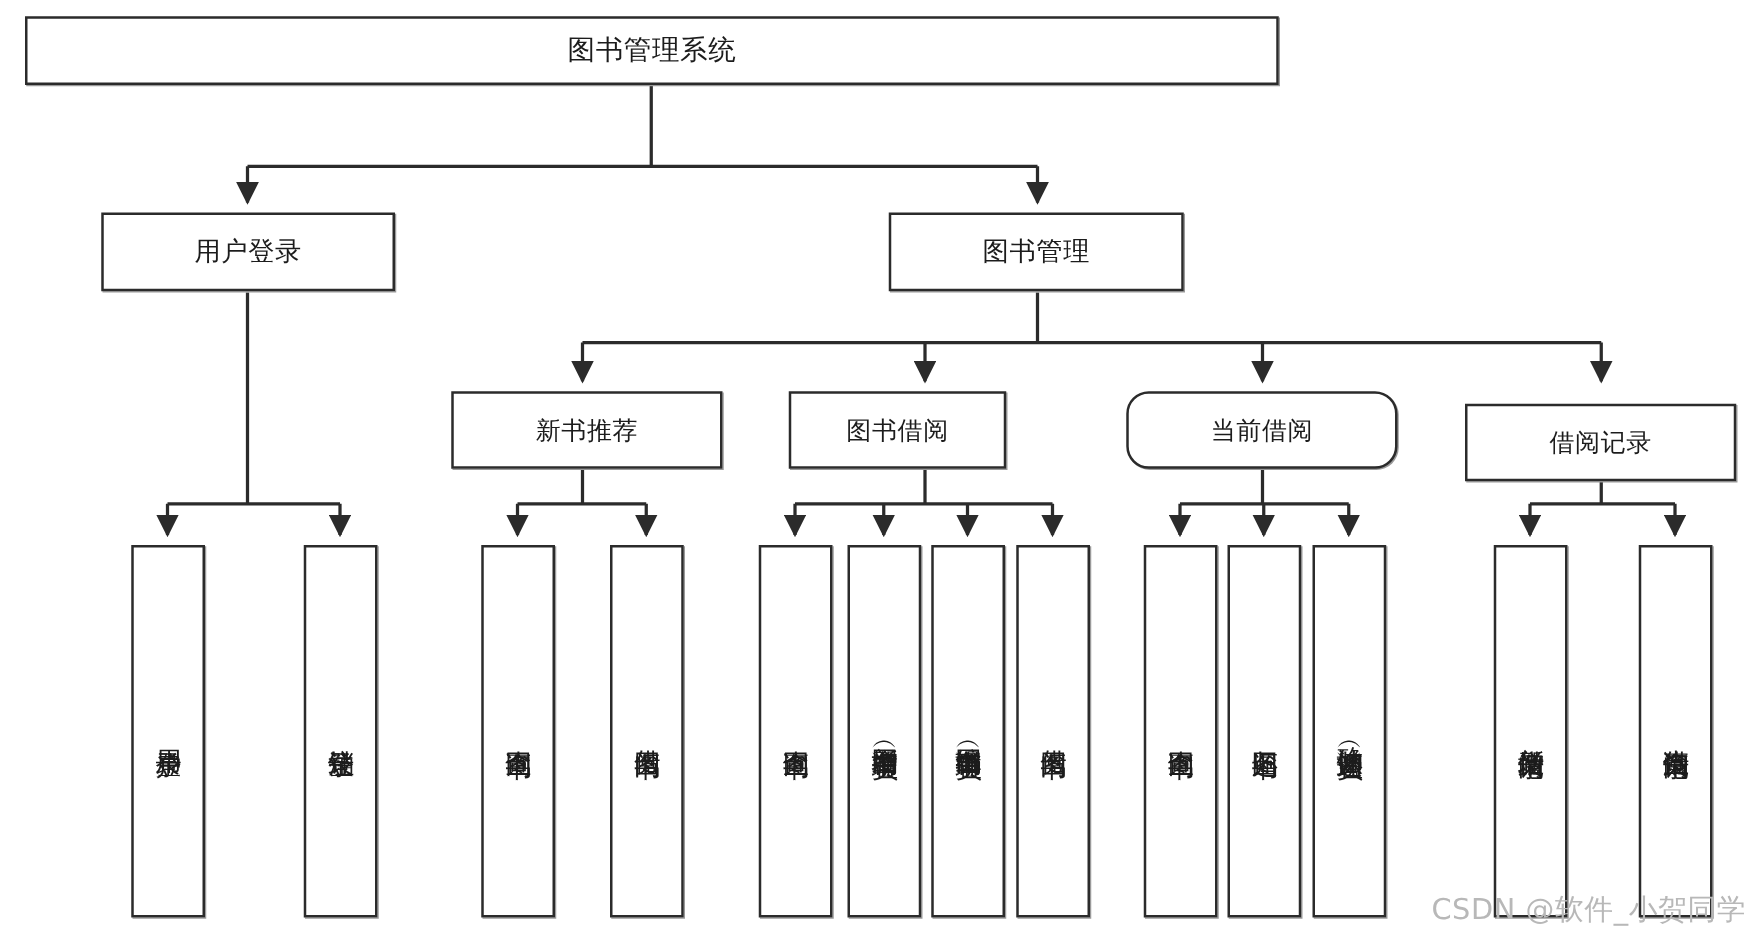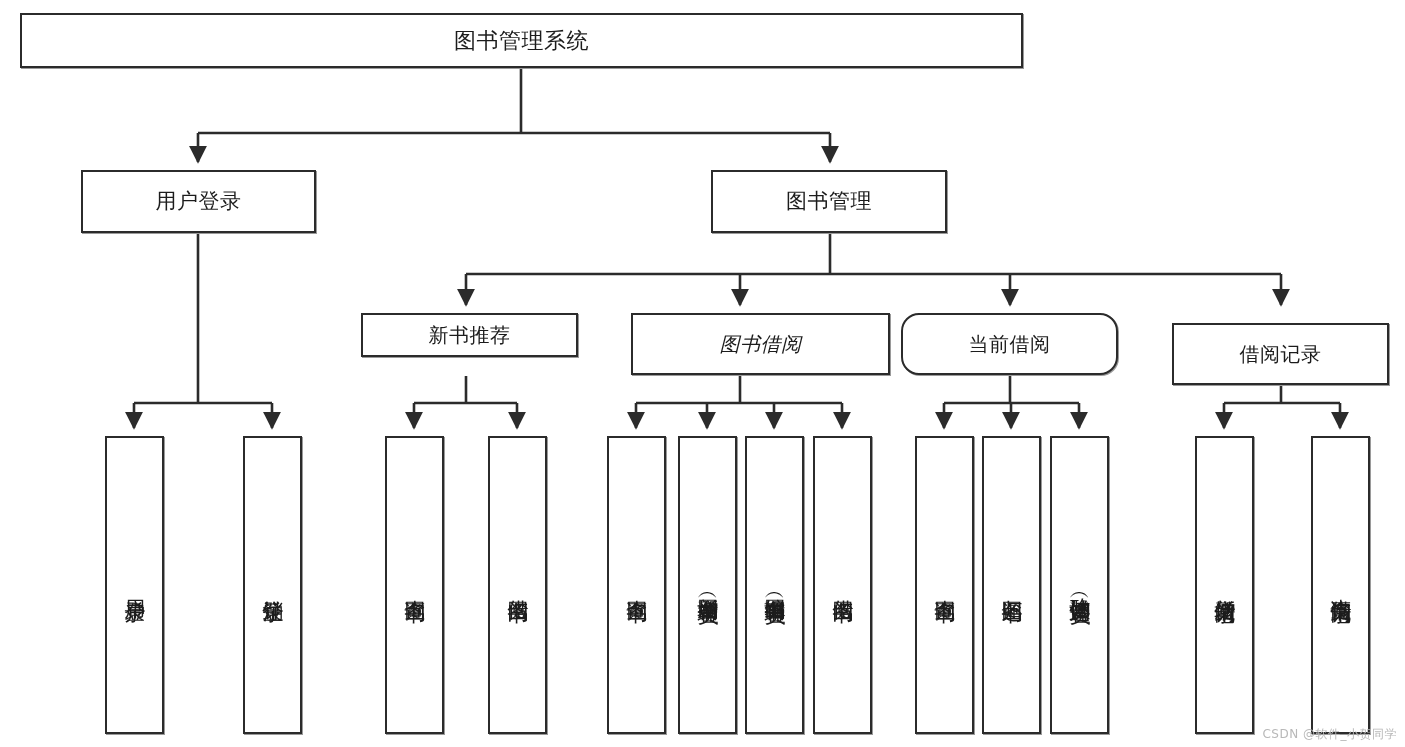--- a/index.html
+++ b/index.html
@@ -61,21 +61,21 @@
     font-size: 21px;
     line-height: 1.18;
     letter-spacing: 1px;
     white-space: normal;
     max-height: 100%;
   }
   #watermark {
     position: absolute;
     right: 8px;
     bottom: 4px;
-    font-size: 12px;
+    font-size: 23px;
     color: #b8b8b8;
     letter-spacing: 0.5px;
     z-index: 5;
     white-space: nowrap;
   }
 </style>
 </head>
 <body>
 
 <div id="diagram-root">
@@ -135,25 +135,25 @@
   </div>
 
   <div class="node level-1" style="left:81px; top:170px; width:235px; height:63px;">
     <span class="node-label">用户登录</span>
   </div>
 
   <div class="node level-1" style="left:711px; top:170px; width:236px; height:63px;">
     <span class="node-label">图书管理</span>
   </div>
 
-  <div class="node level-2" style="left:361px; top:313px; width:217px; height:44px;">
+  <div class="node level-2" style="left:361px; top:313px; width:217px; height:62px;">
     <span class="node-label">新书推荐</span>
   </div>
 
-  <div class="node level-2" style="left:631px; top:313px; width:259px; height:62px;font-style:italic;">
+  <div class="node level-2" style="left:631px; top:313px; width:174px; height:62px;">
     <span class="node-label">图书借阅</span>
   </div>
 
   <div class="node level-2" style="left:901px; top:313px; width:217px; height:62px;border-radius:18px;">
     <span class="node-label">当前借阅</span>
   </div>
 
   <div class="node level-2" style="left:1172px; top:323px; width:217px; height:62px;">
     <span class="node-label">借阅记录</span>
   </div>

